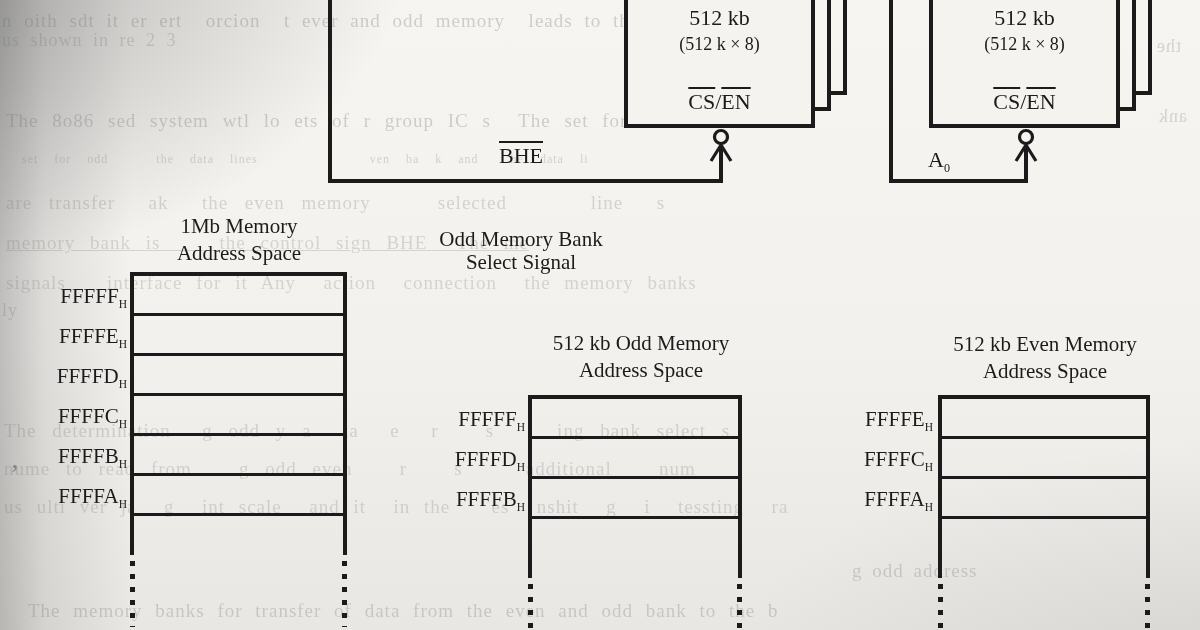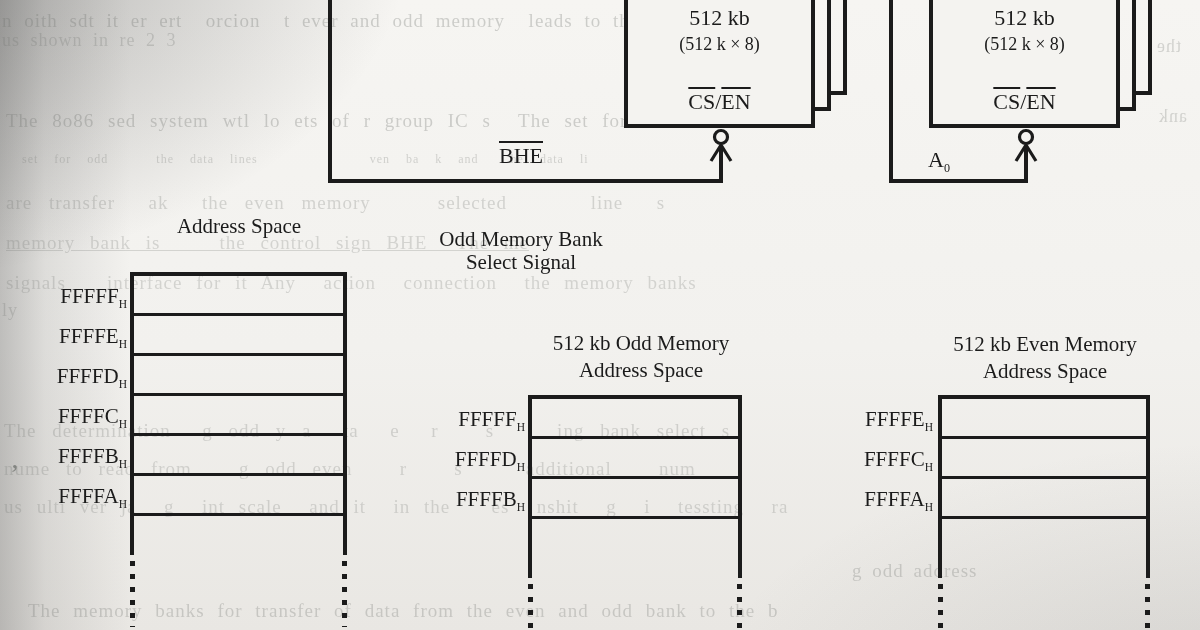--- a/index.html
+++ b/index.html
@@ -147,20 +147,21 @@
   <div class="siglabel" id="label-bhe"><span class="ovl">BHE</span></div>
   <div class="siglabel" id="label-a0"><span>A</span><sub>0</sub></div>
 
   <div class="caption" id="caption-odd">
     <div>Odd Memory Bank</div>
     <div>Select Signal</div>
   </div>
 
   <div id="tables">
       <div class="tbl-title" style="left: 69px; top: 213px;">
+        <div>1Mb Memory</div>
         <div>Address Space</div>
       </div>
       <div class="tbl-box" style="left: 130px; top: 272px; width: 217px; height: 283px;">
         <div class="tbl-row" style="height: 40px;"></div>
         <div class="tbl-row" style="height: 40px;"></div>
         <div class="tbl-row" style="height: 40px;"></div>
         <div class="tbl-row" style="height: 40px;"></div>
         <div class="tbl-row" style="height: 40px;"></div>
         <div class="tbl-row" style="height: 40px;"></div>
       </div>

